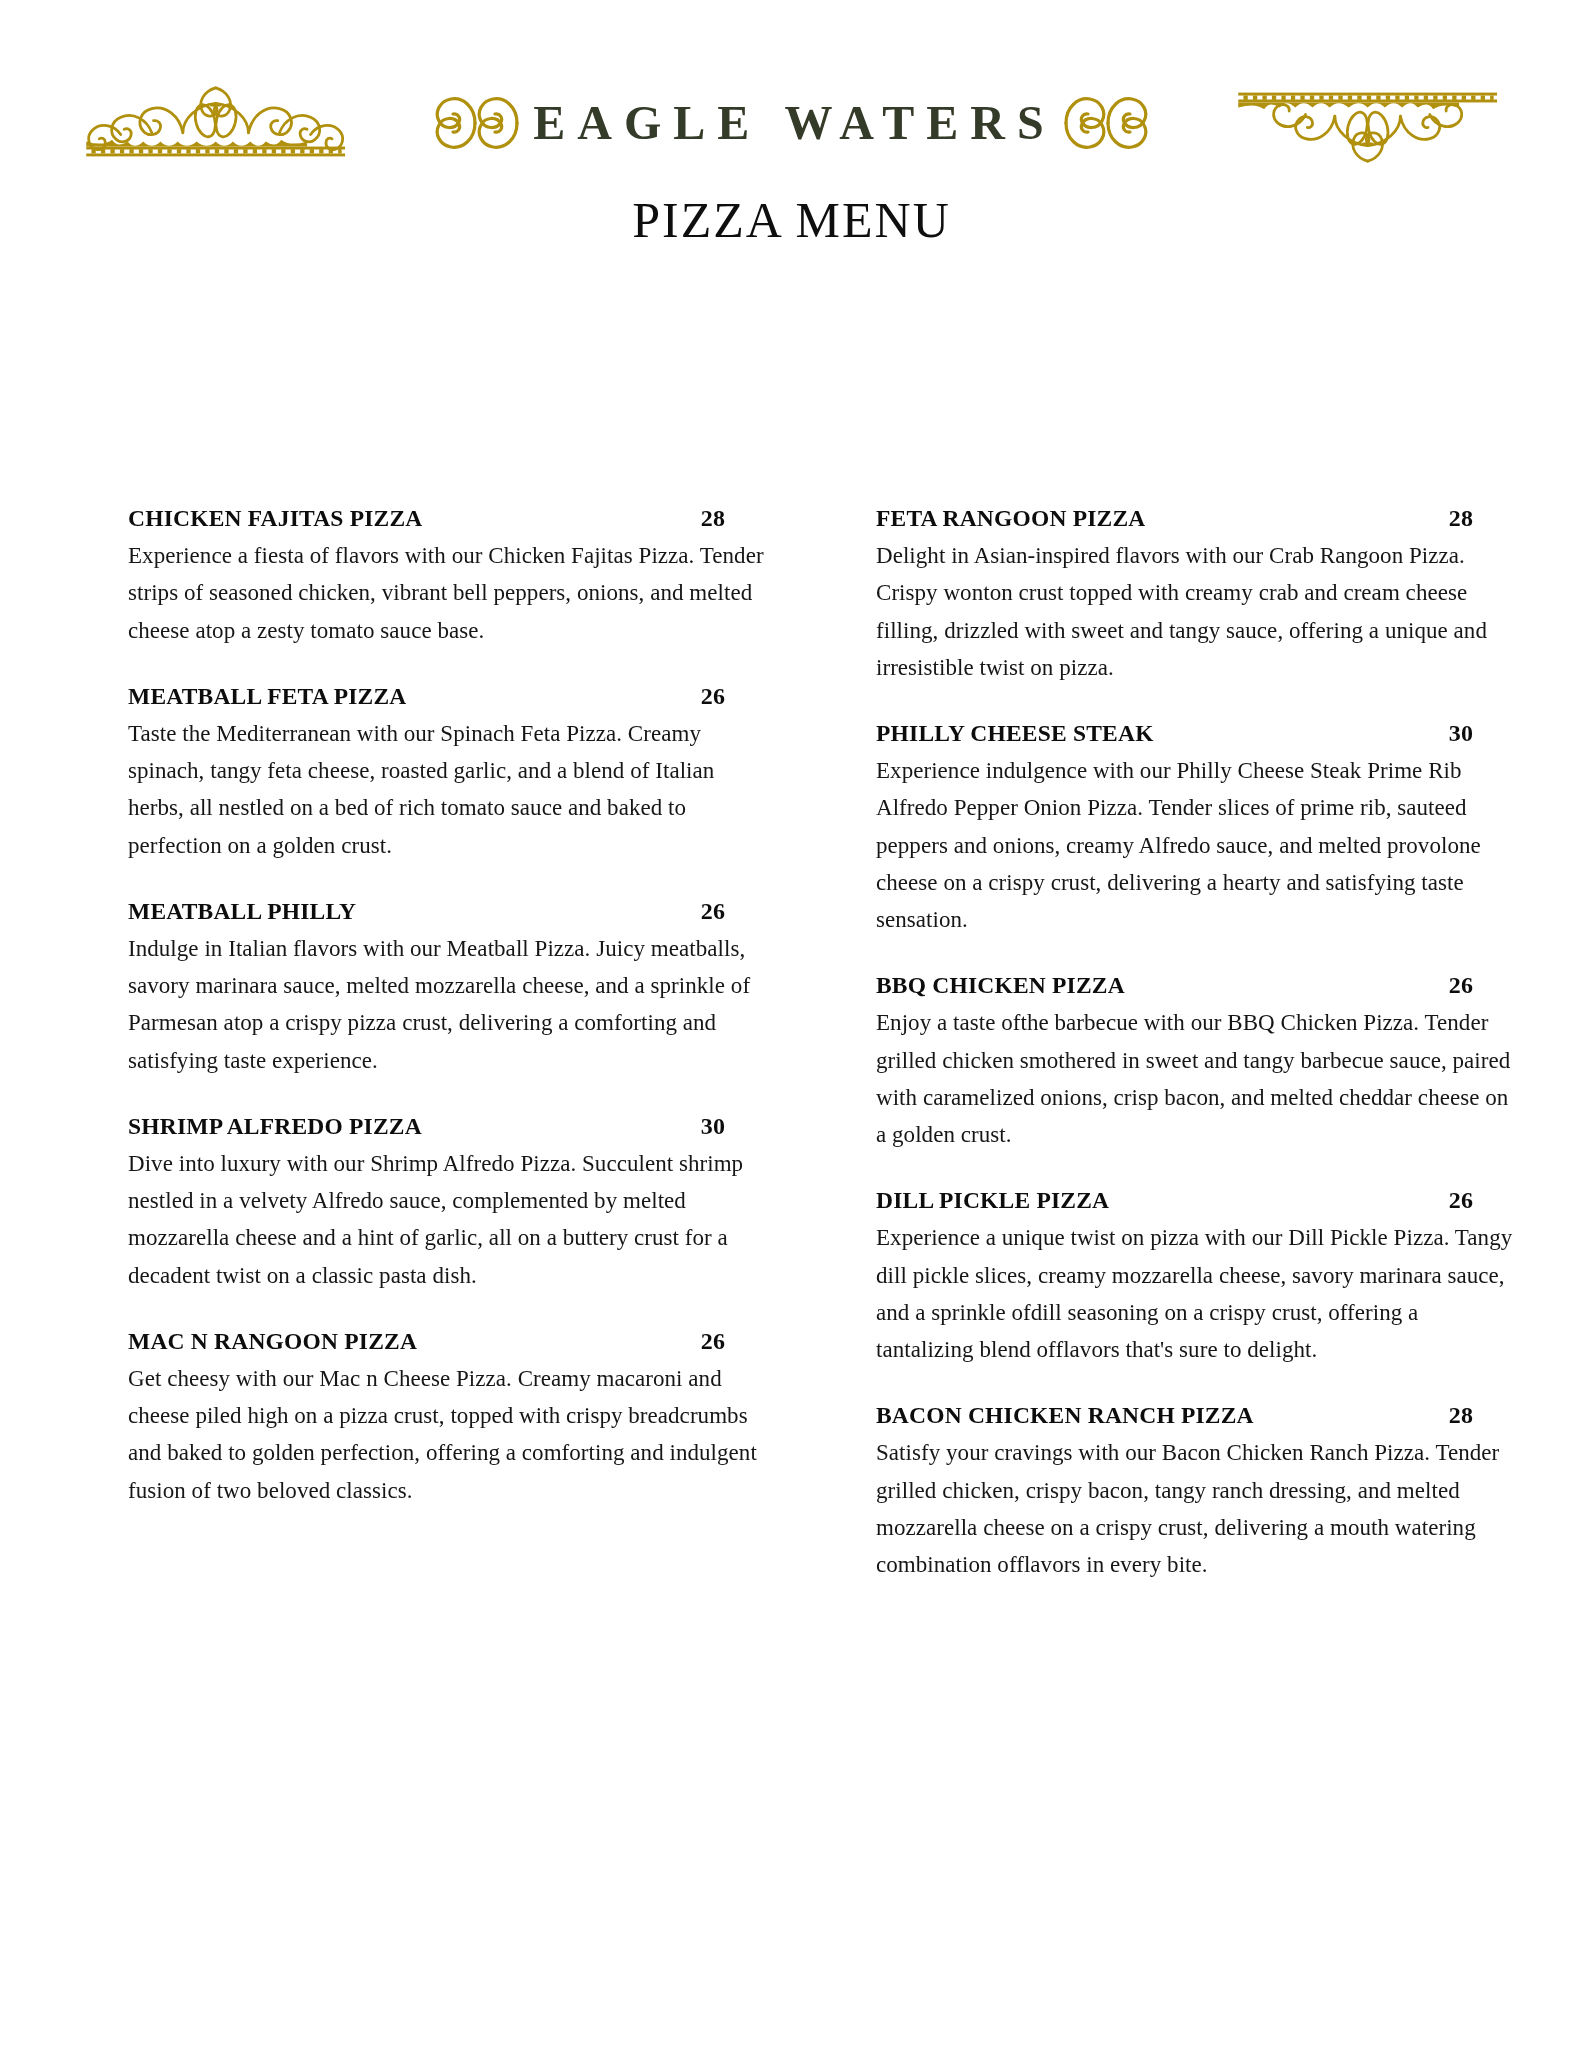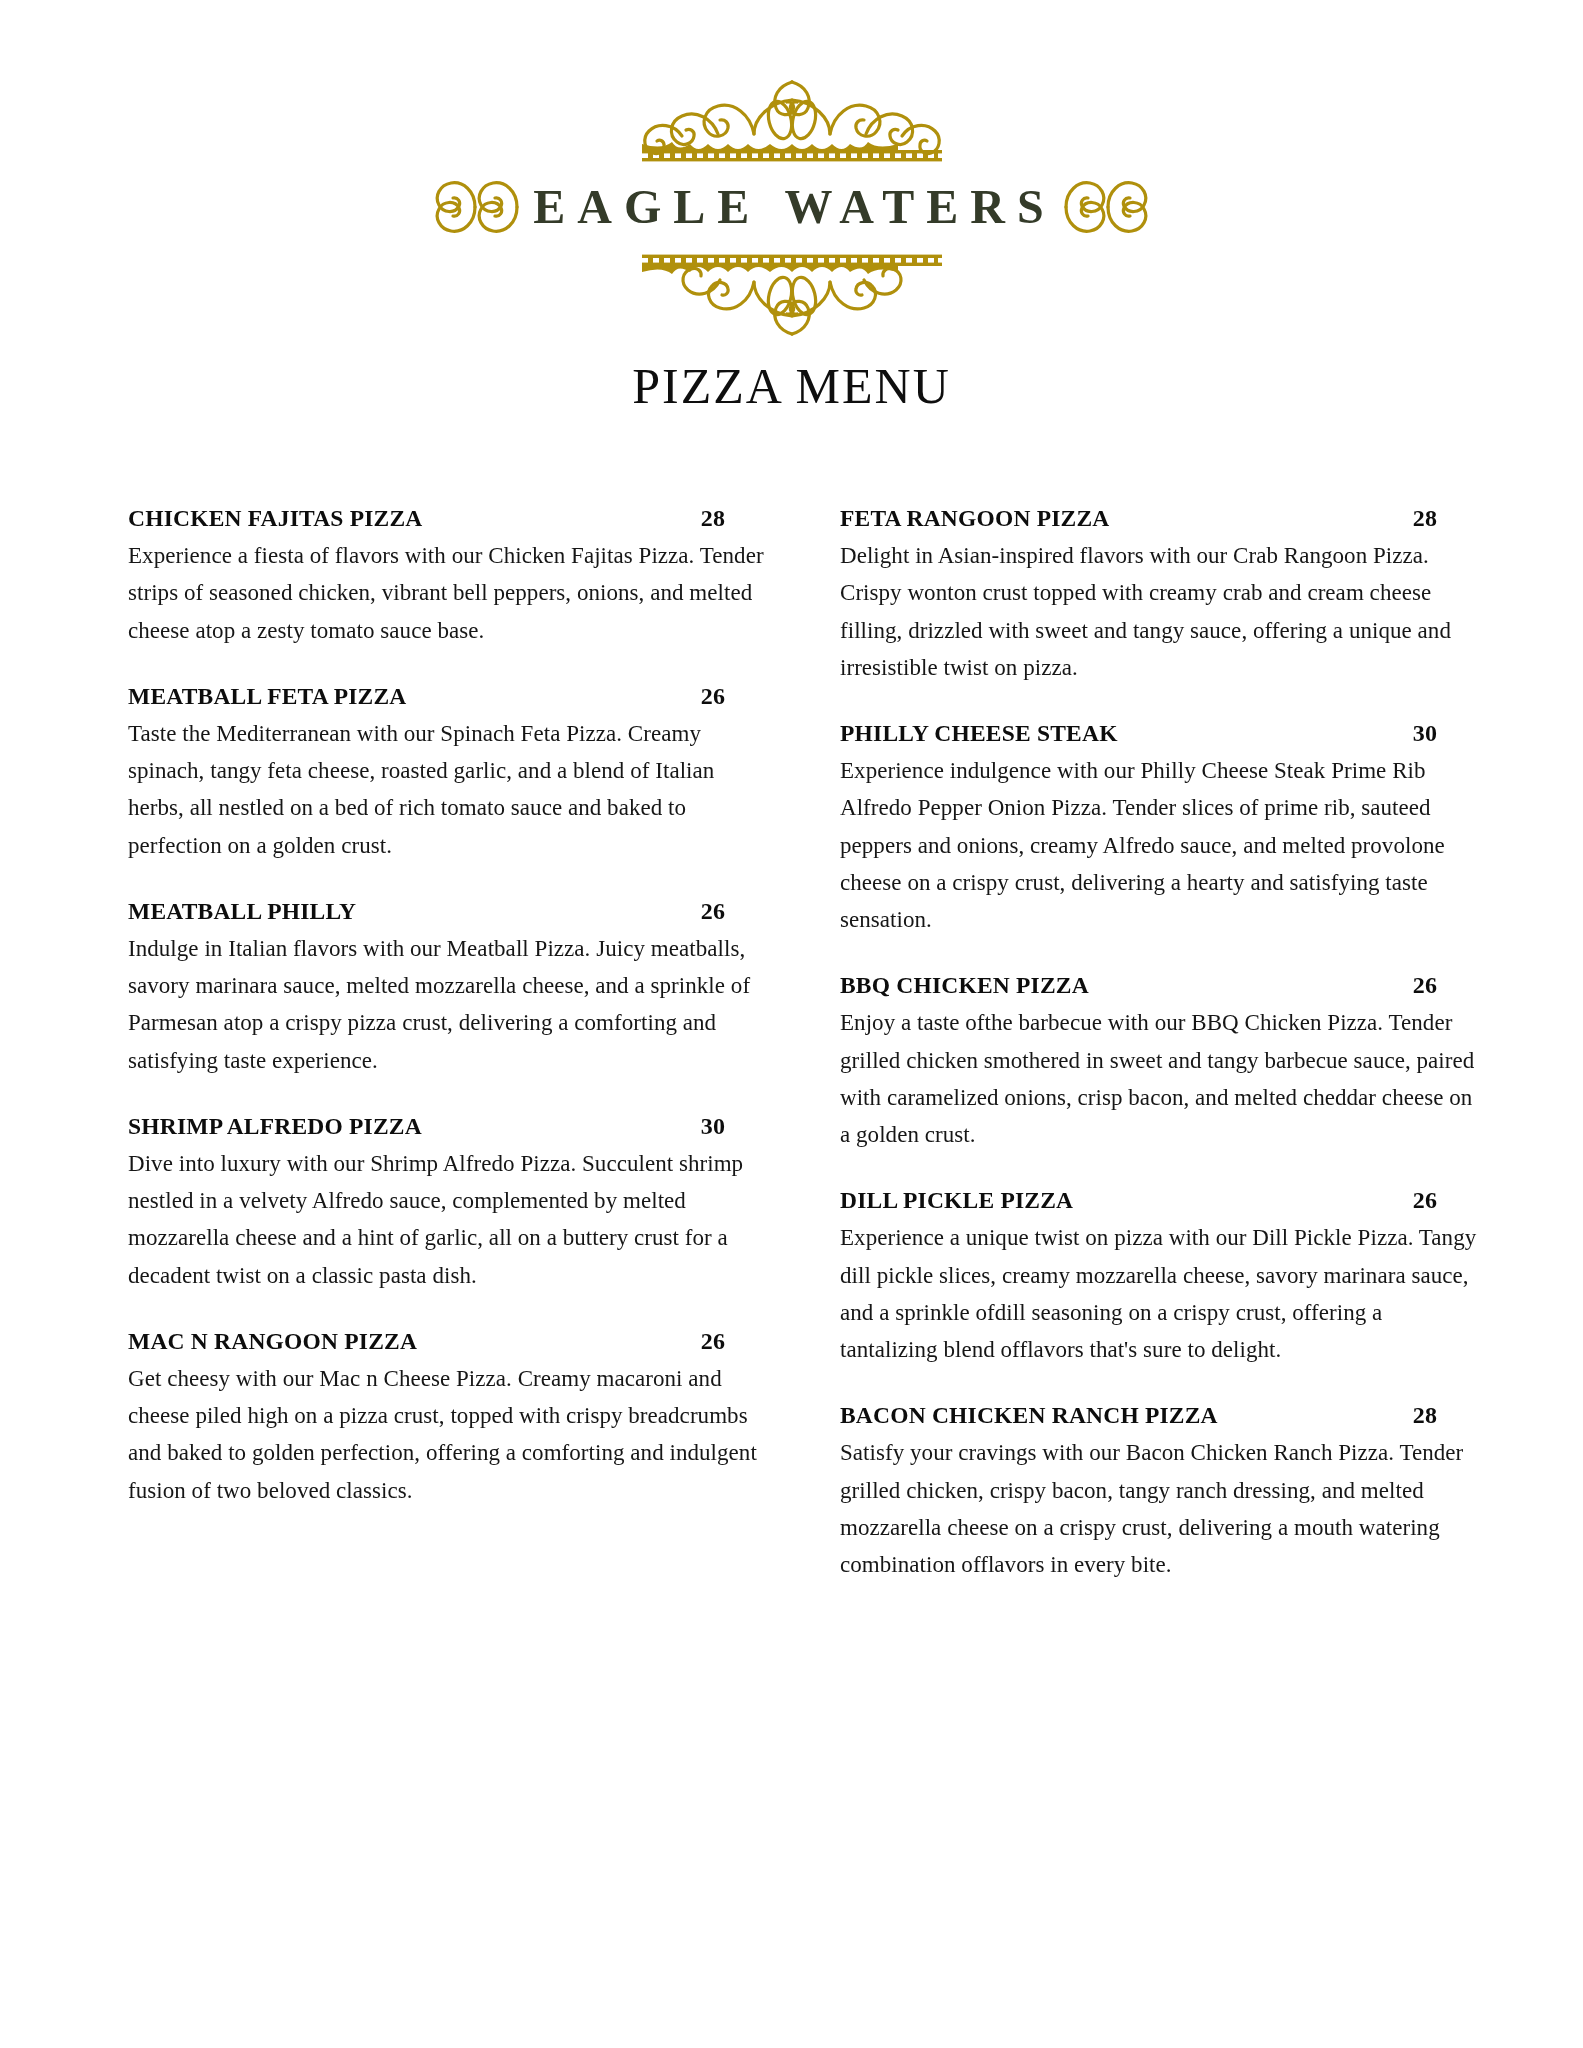--- a/index.html
+++ b/index.html
@@ -18,21 +18,21 @@
     width: 1583px;
     height: 2048px;
     padding: 0;
   }
 
   
   .brand {
     width: 100%;
     padding-top: 70px;
     display: flex;
-    flex-direction: column;
+    flex-direction: row;
     align-items: center;
   }
   .crest-top { display: block; }
   .brand-line {
     display: flex;
     align-items: center;
     justify-content: center;
     margin-top: -4px;
   }
   .flourish-left, .flourish-right { display: block; }
@@ -59,21 +59,21 @@
     line-height: 1.05;
   }
 
   
   .columns {
     position: absolute;
     top: 505px;
     left: 0;
     width: 1583px;
     display: flex;
-    gap: 72px;
+    gap: 108px;
     padding: 0 120px 0 128px;
   }
   .col { width: 640px; flex: 0 0 640px; }
 
   .item { margin-bottom: 34px; }
   .item:last-child { margin-bottom: 0; }
 
   .item-head {
     display: flex;
     align-items: baseline;

